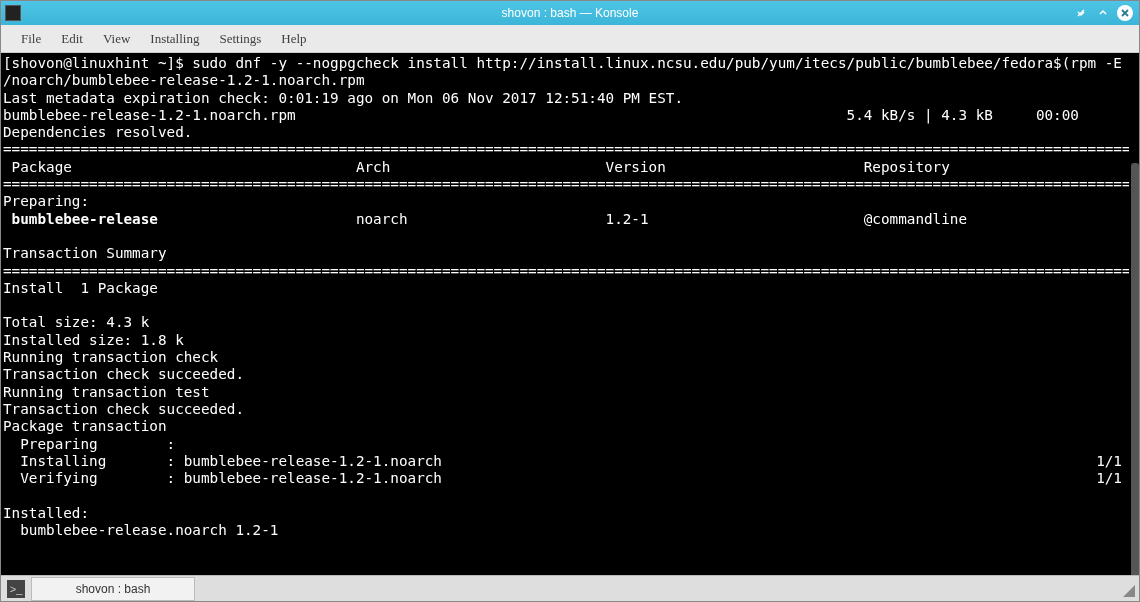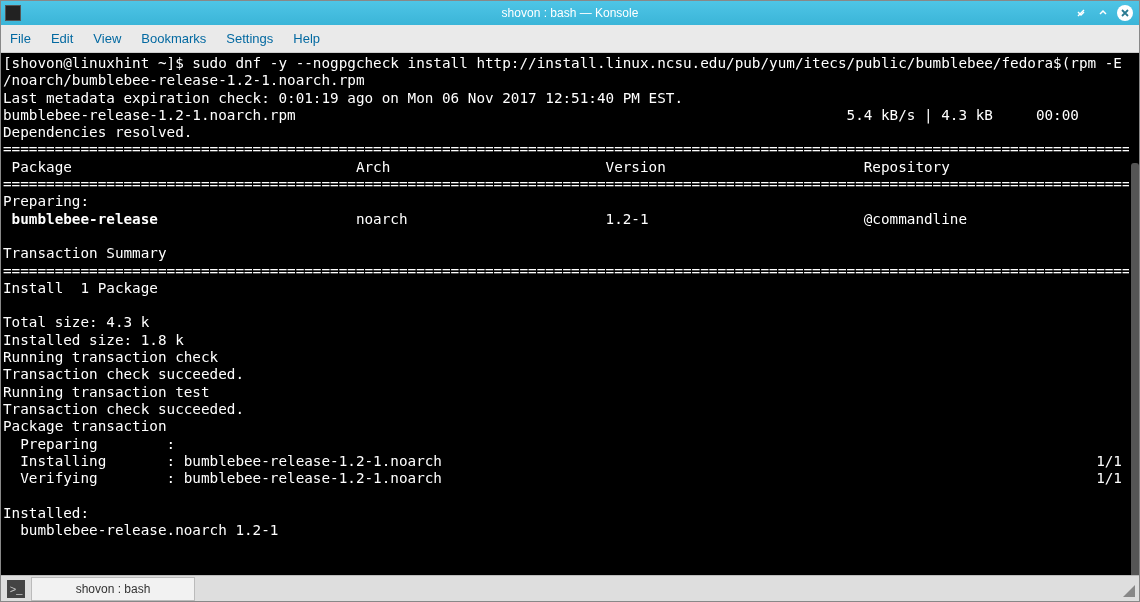--- a/index.html
+++ b/index.html
@@ -62,25 +62,26 @@
   }
   .win-btn.min { background: transparent; }
   .win-btn.max { background: transparent; }
   .win-btn.close { background: #fff; color:#2a7a92; font-weight:bold;}
   .win-btn svg { width: 12px; height: 12px; }
   .menubar {
     height: 28px;
     background: #eaeaea;
     display: flex;
     align-items: center;
-    padding: 0 9px;
+    padding: 0 20px;
     gap: 20px;
     border-bottom: 1px solid #ccc;
     font-size: 13px;
-    color: #0369a1;
+    color: #404040;
+    font-family: Liberation Serif, serif;
   }
   .menubar span { cursor: pointer; }
   .terminal {
     flex: 1;
     background: #000;
     color: #fff;
     font-family: "DejaVu Sans Mono", "Courier New", monospace;
     font-size: 14.3px;
     line-height: 17.3px;
     padding: 2px 4px 2px 2px;
@@ -179,21 +180,21 @@
             <path d="M3 3 L9 9 M9 3 L3 9" stroke="#2a7a92" stroke-width="1.8"></path>
           </svg>
       </div>
     </div>
   </div>
 
   <div class="menubar">
     <span>File</span>
     <span>Edit</span>
     <span>View</span>
-    <span>Bookmarks</span>
+    <span>Installing</span>
     <span>Settings</span>
     <span>Help</span>
   </div>
 
   <div class="terminal"><span></span><span>[shovon@linuxhint ~]$ sudo dnf -y --nogpgcheck install http://install.linux.ncsu.edu/pub/yum/itecs/public/bumblebee/fedora$(rpm -E %fedora)
 /noarch/bumblebee-release-1.2-1.noarch.rpm</span>
 <span>Last metadata expiration check: 0:01:19 ago on Mon 06 Nov 2017 12:51:40 PM EST.</span>
 <span>bumblebee-release-1.2-1.noarch.rpm                                                                5.4 kB/s | 4.3 kB     00:00    </span>
 <span>Dependencies resolved.</span>
 <span>===========================================================================================================================================</span>

